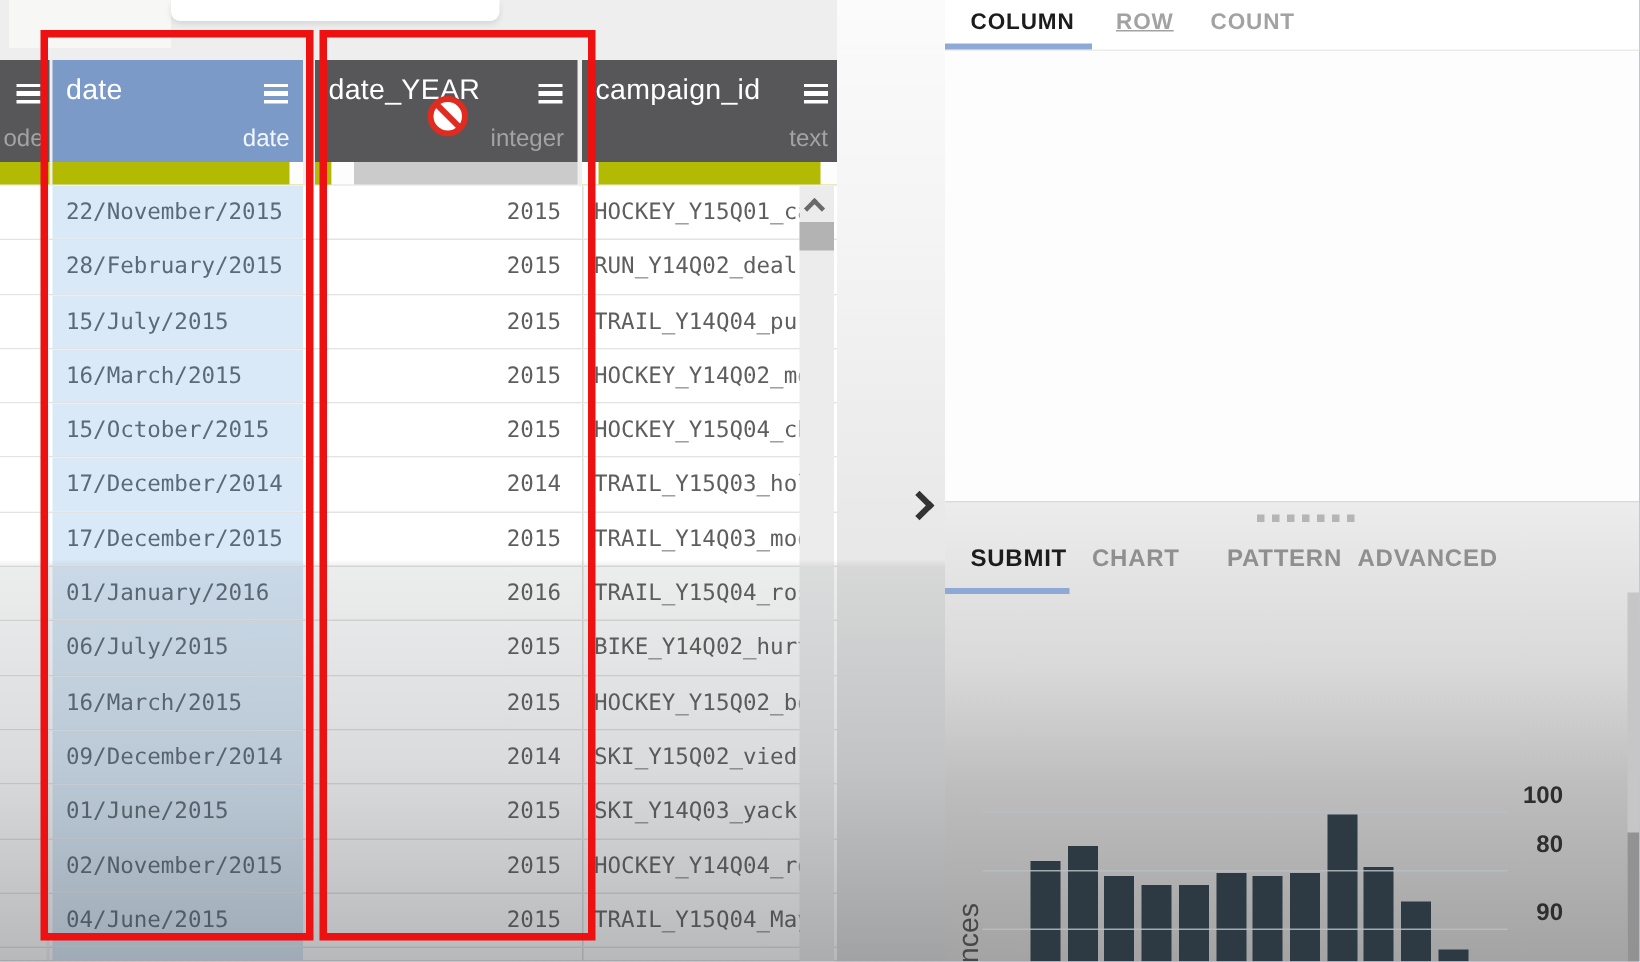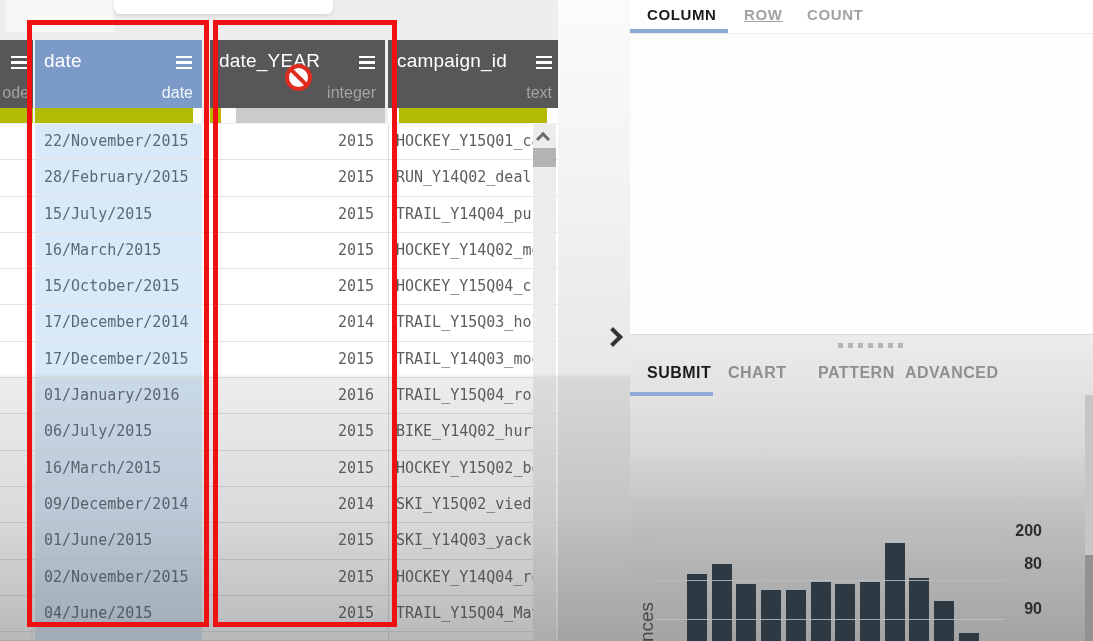--- a/index.html
+++ b/index.html
@@ -293,21 +293,21 @@
       </div>
 
 
       <div class="plot"></div>
       <div class="ylabel">rences</div>
 
       <div class="cscroll">
         <div class="thumb"></div>
       </div>
     <div class="gridline" style="top: 206px;"></div>
-        <div class="ticklabel" style="top: 187px;">200</div>
+        <div class="ticklabel" style="top: 187px;">100</div>
         <div class="gridline" style="top: 245px;"></div>
         <div class="ticklabel" style="top: 220px;">80</div>
         <div class="gridline" style="top: 284px;"></div>
         <div class="ticklabel" style="top: 265px;">90</div>
         <div class="bar" style="left: 57px; top: 239.15px; height: 67.85px;"></div>
         <div class="bar" style="left: 81.7px; top: 229.4px; height: 77.6px;"></div>
         <div class="bar" style="left: 106.4px; top: 248.9px; height: 58.1px;"></div>
         <div class="bar" style="left: 131.1px; top: 254.75px; height: 52.25px;"></div>
         <div class="bar" style="left: 155.8px; top: 254.75px; height: 52.25px;"></div>
         <div class="bar" style="left: 180.5px; top: 246.95px; height: 60.05px;"></div>

